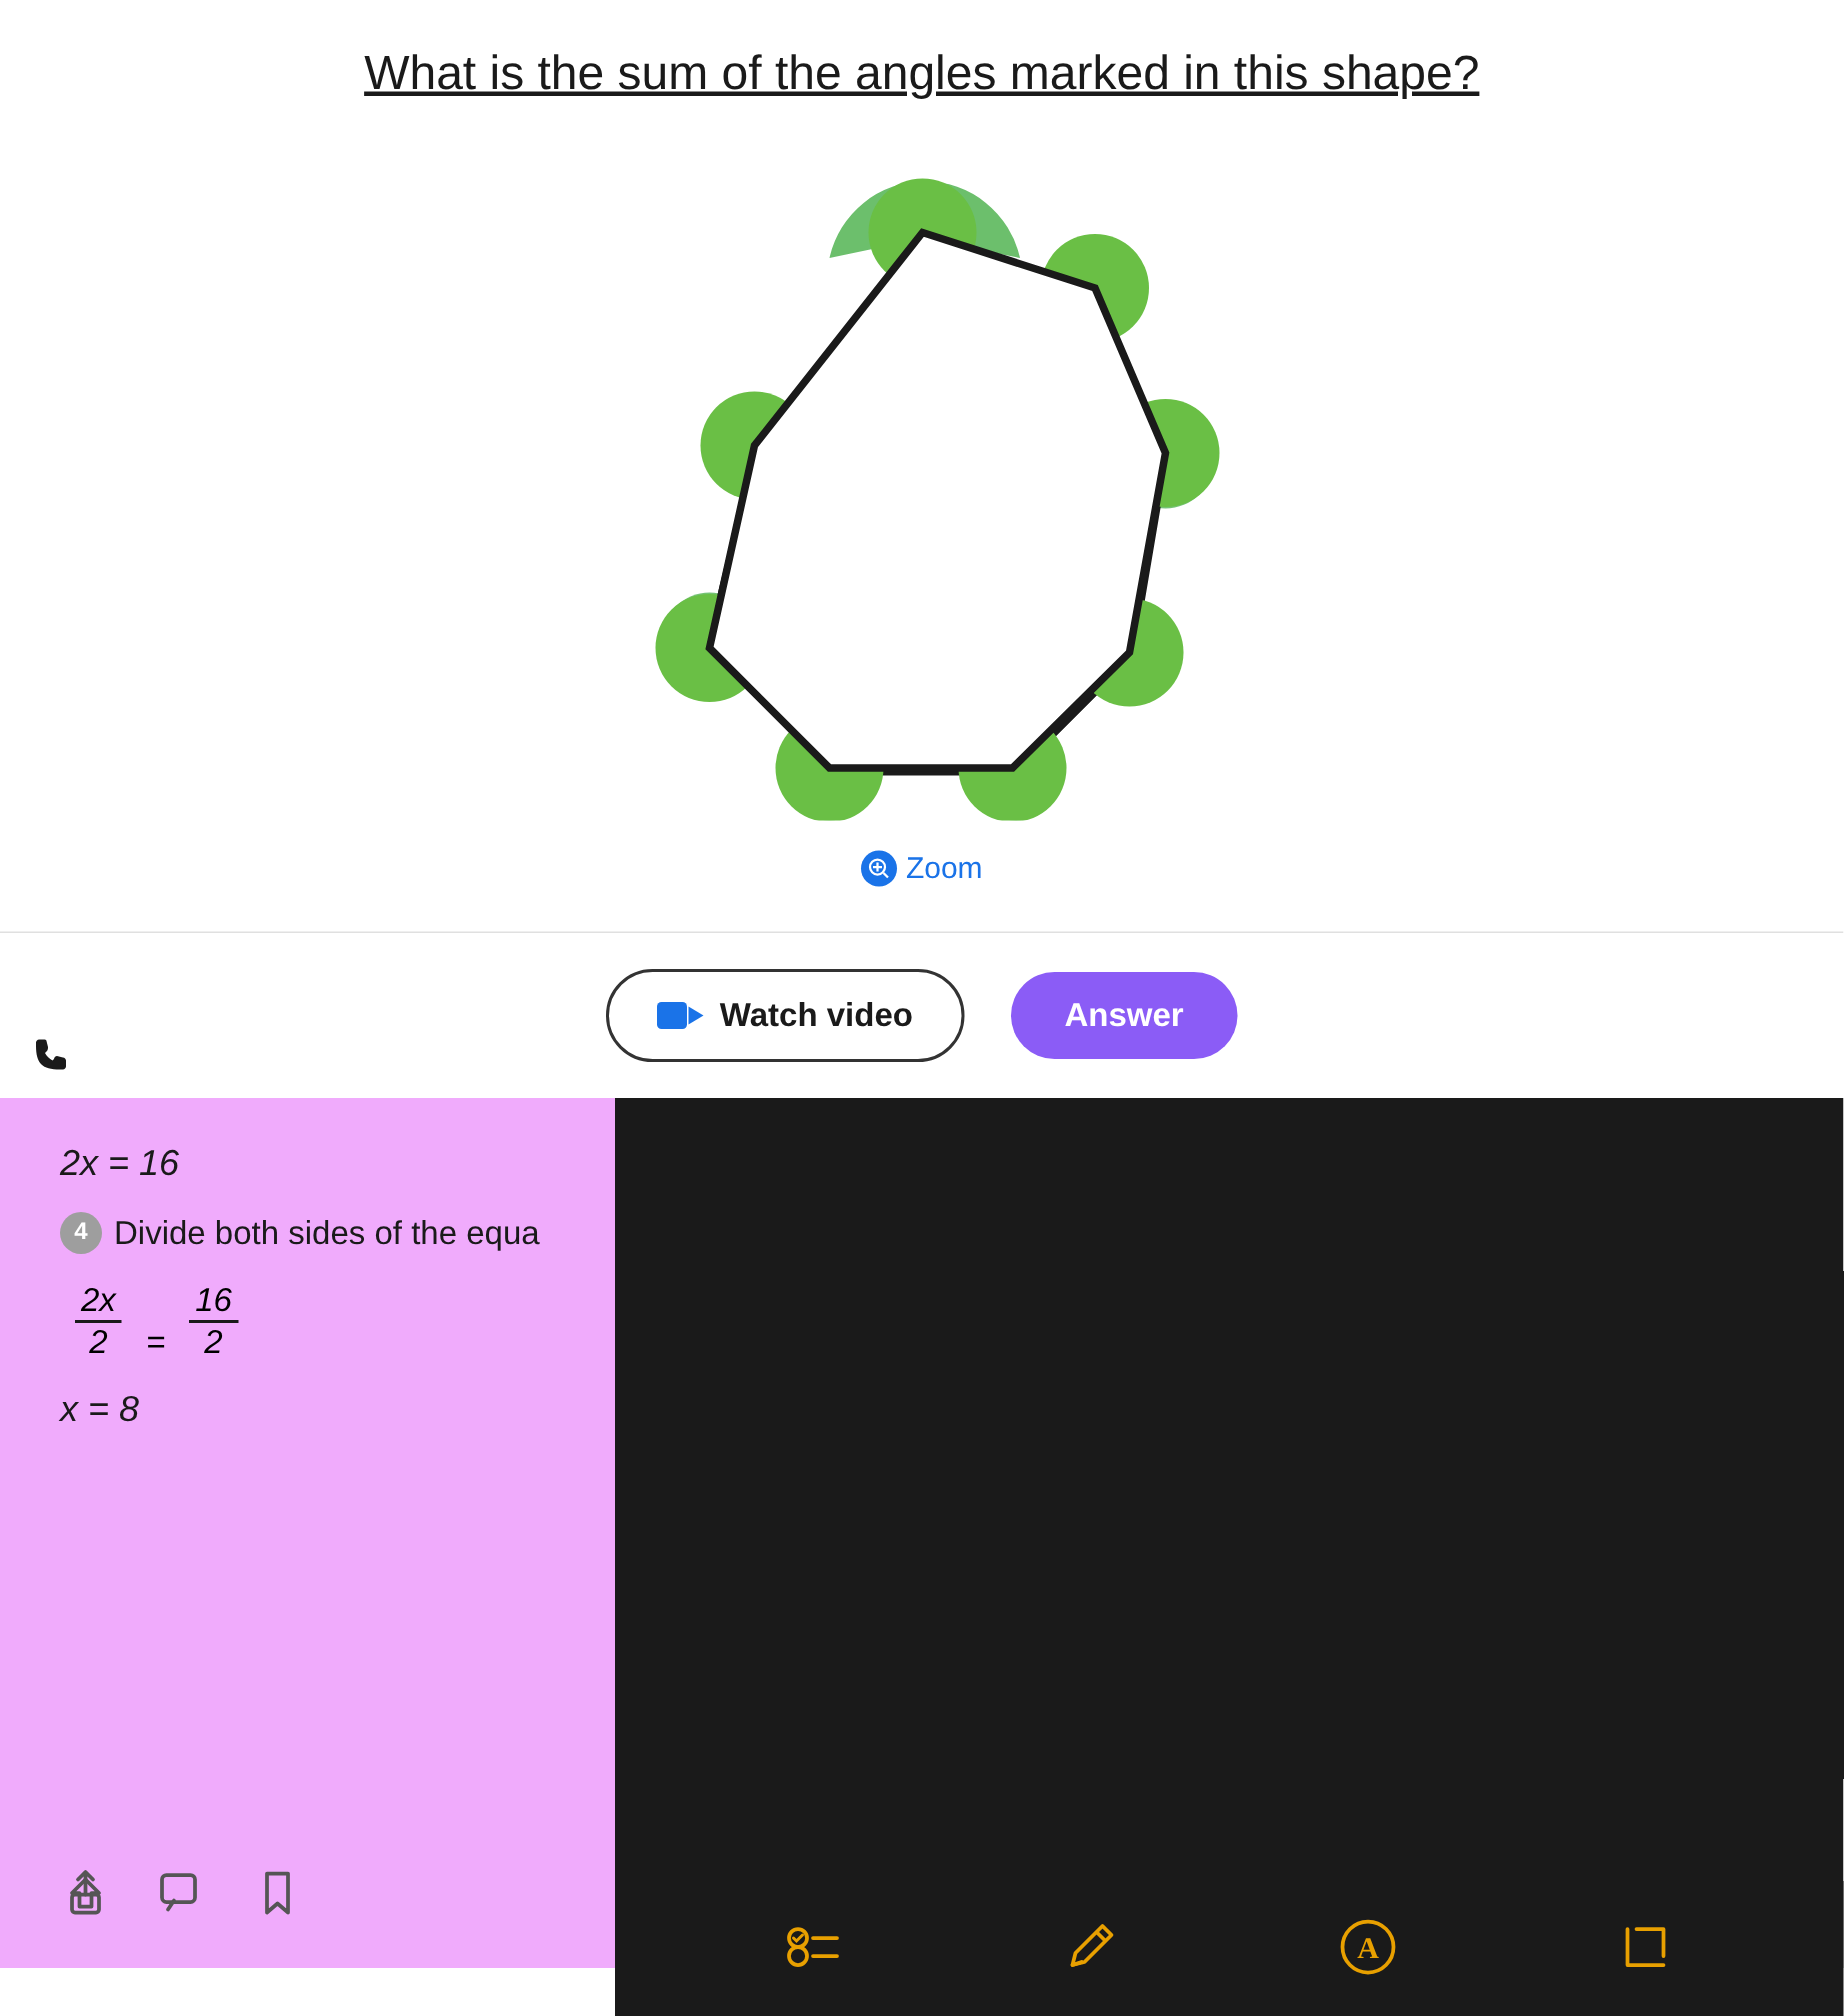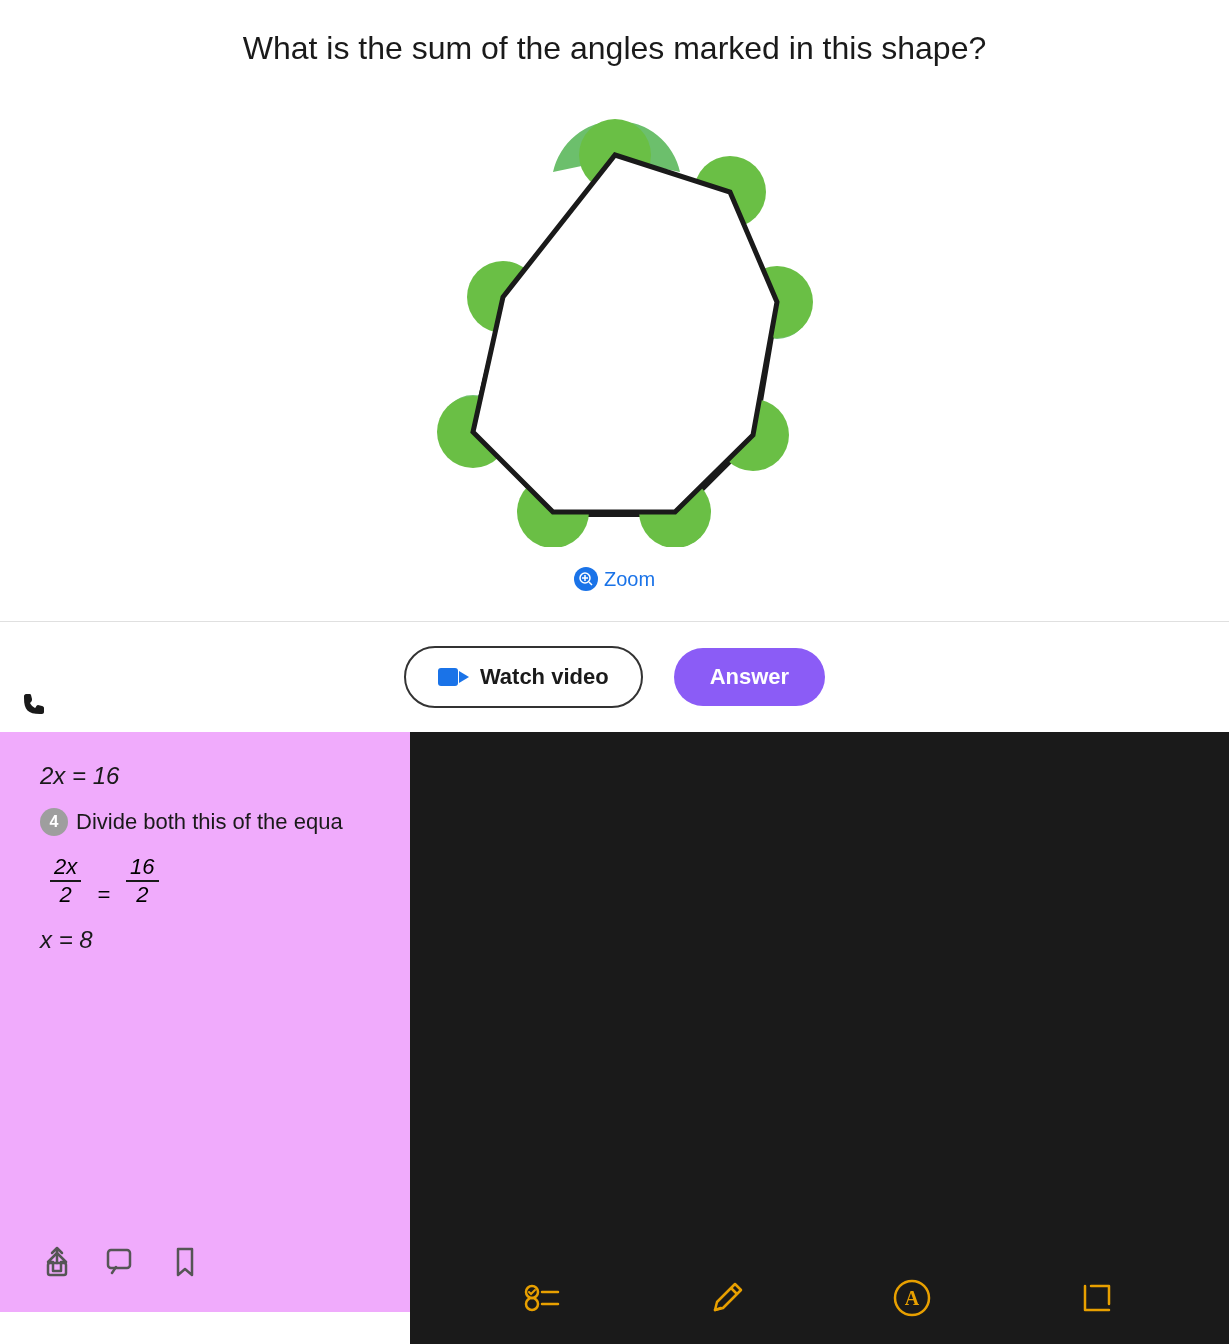--- a/index.html
+++ b/index.html
@@ -19,20 +19,21 @@
       flex-direction: column;
       align-items: center;
     }
 
     .question-title {
       font-size: 32px;
       font-weight: 500;
       color: #1a1a1a;
       text-align: center;
       margin-bottom: 30px;
+      text-decoration: underline;
     }
 
     .shape-container {
       width: 420px;
       height: 450px;
       position: relative;
       margin-bottom: 20px;
     }
 
     .zoom-btn {
@@ -308,21 +309,21 @@
 
 <div class="bottom-section">
 
   <div class="left-panel">
     <div class="equation-line">
       <span>2x = 16</span>
     </div>
 
     <div class="step-text">
       <span class="step-number">4</span>
-      <span>Divide both this of the equa</span>
+      <span>Divide both sides of the equa</span>
     </div>
 
     <div class="fraction-equation">
       <div class="fraction">
         <span class="fraction-num">2x</span>
         <div class="fraction-bar"></div>
         <span class="fraction-den">2</span>
       </div>
       <span class="equals-sign">=</span>
       <div class="fraction">

